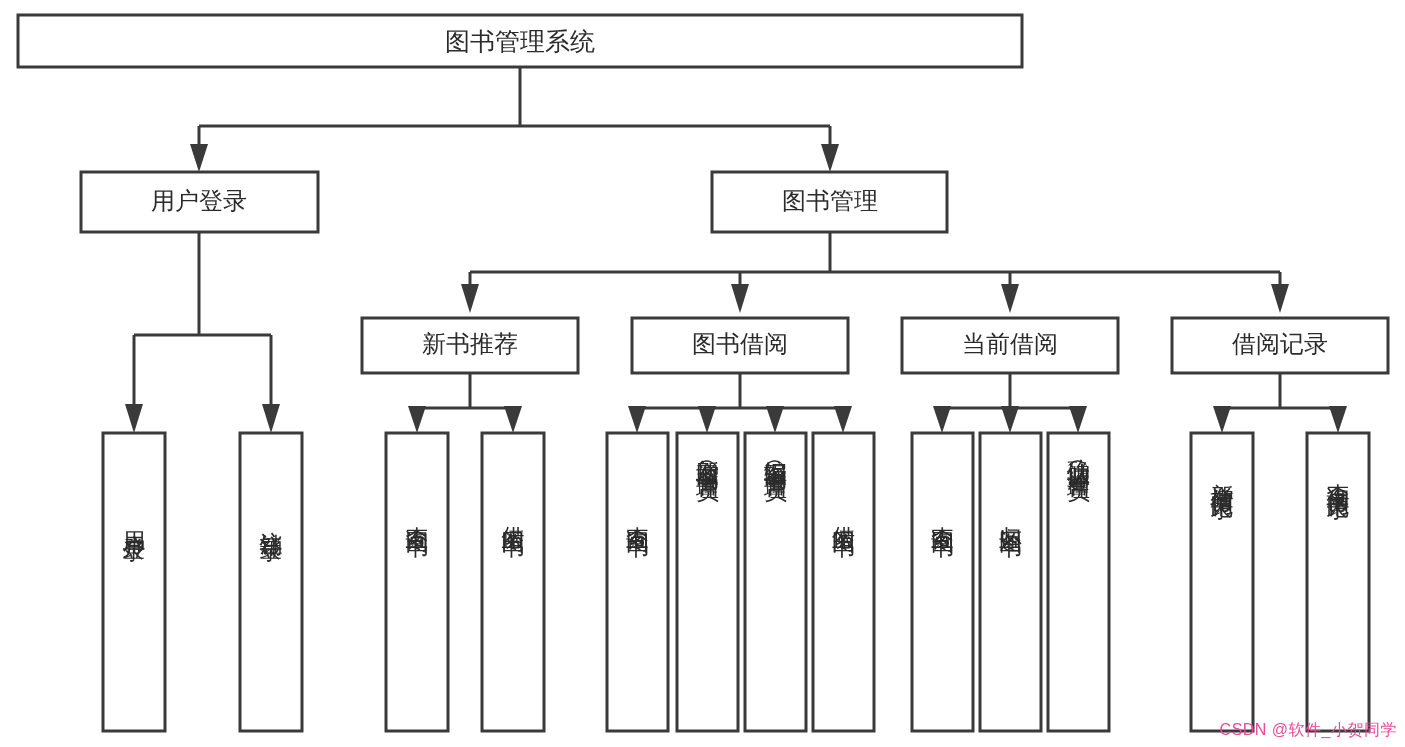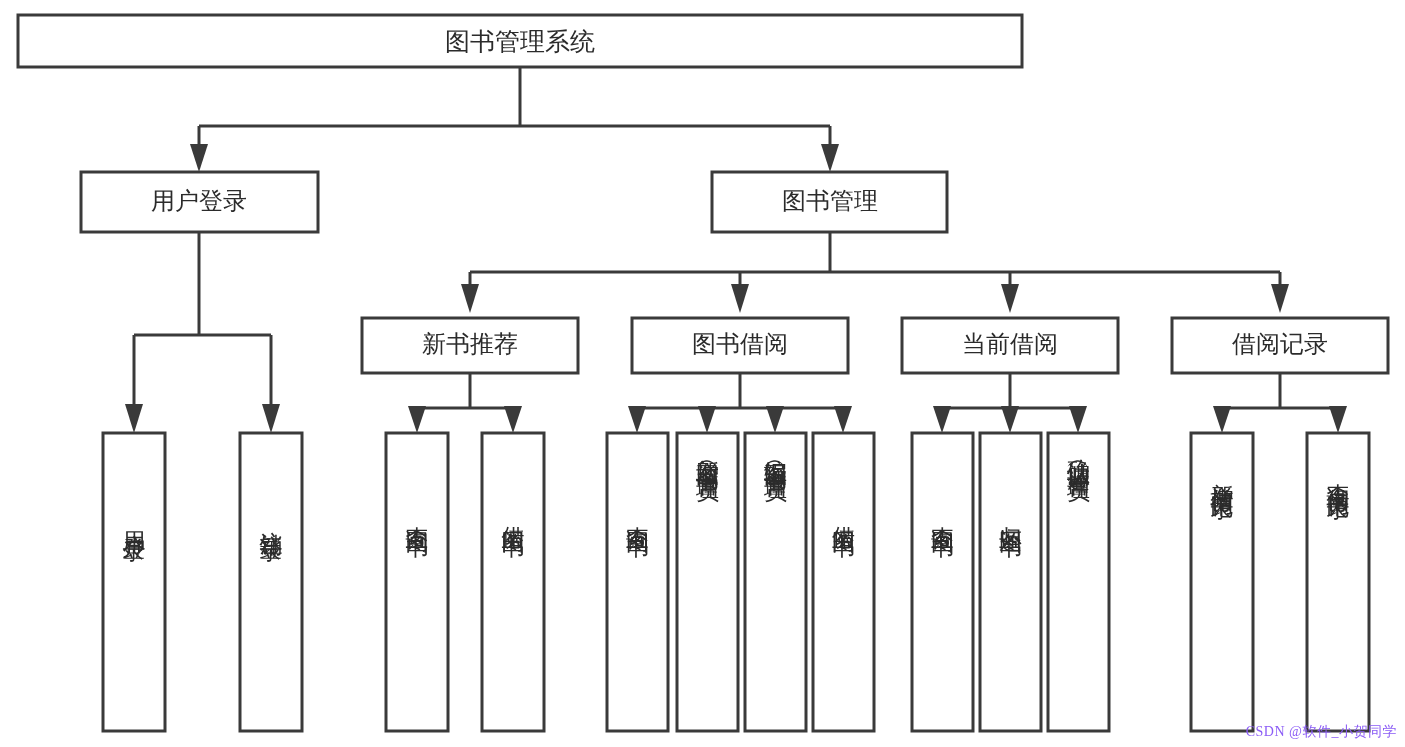--- a/index.html
+++ b/index.html
@@ -71,23 +71,23 @@
     font-size: 23px;
     line-height: 1.08;
     letter-spacing: 3px;
     color: #2b2b2b;
     white-space: nowrap;
   }
   .watermark {
     position: absolute;
     right: 8px;
     bottom: 6px;
-    font-family: Liberation Serif, serif;
-    font-size: 14px;
-    color: #8b5cf6;
+    font-family: Liberation Sans, sans-serif;
+    font-size: 16px;
+    color: #ec4899;
     letter-spacing: 0.5px;
     white-space: nowrap;
   }
 </style>
 </head>
 <body>
 
 <div id="diagram-root">
 
   <svg class="diagram-canvas" viewBox="0 0 1405 747">

